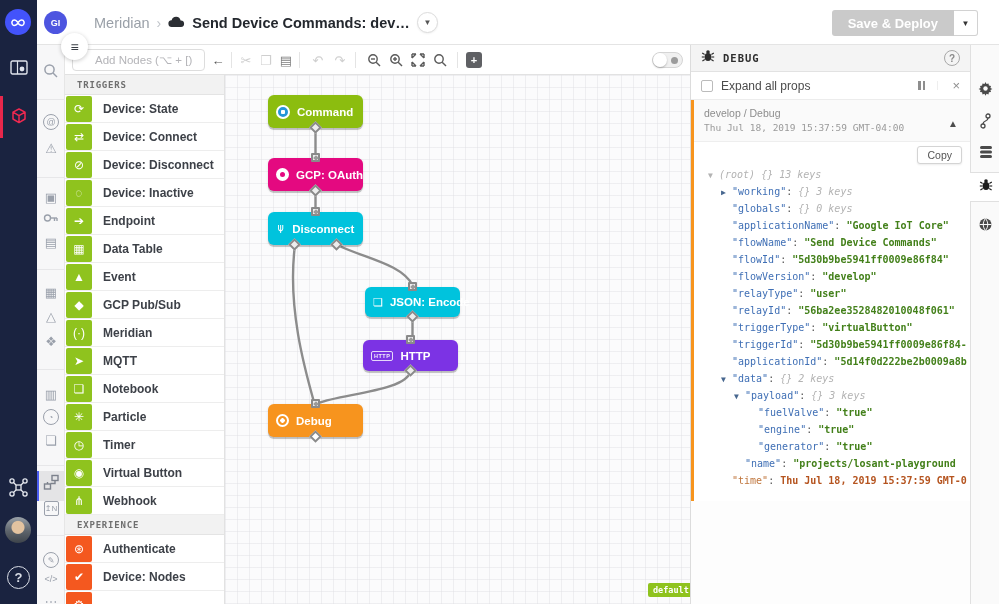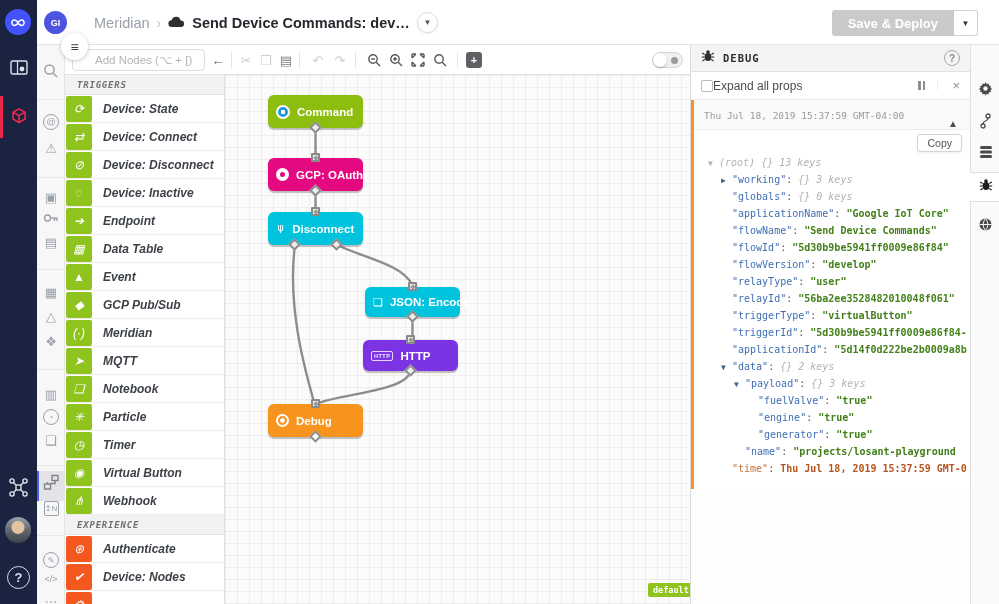--- a/index.html
+++ b/index.html
@@ -78,21 +78,21 @@
     font-weight:bold; display:flex; align-items:center; justify-content:center; }
   .dbg-toggle { position:absolute; right:7px; top:7px; width:31px; height:16px; background:#f0f0f0;
     border:1px solid #d5d5d5; border-radius:8px; }
   .dbg-toggle .knob { position:absolute; left:0px; top:0px; width:14px; height:14px; border-radius:50%;
     background:#fff; box-shadow:0 1px 2px rgba(0,0,0,0.25); }
   .dbg-toggle .dot { position:absolute; right:4px; top:4px; width:7px; height:7px; border-radius:50%;
     background:#9b9b9b; }
 
   
   .palette { position:absolute; left:65px; top:75px; width:160px; height:529px; background:#a21caf;
-    border-right:1px solid #e2e2e2; overflow:hidden; z-index:5;font-style:italic; }
+    border-right:1px solid #e2e2e2; overflow:hidden; z-index:5; }
   .p-head { height:20px; background:#f2f2f2; border-bottom:1px solid #e4e4e4; color:#6f6f6f;
     font-family:"DejaVu Sans Mono", monospace; font-size:9px; font-weight:bold; letter-spacing:0.8px;
     display:flex; align-items:center; padding:0 12px; }
   .p-row { height:28px; display:flex; align-items:center; border-bottom:1px solid #ededed; background:#fff; }
   .p-ic { width:26px; height:26px; margin:1px; border-radius:2px; color:#fff; font-size:12px;
     display:flex; align-items:center; justify-content:center; flex:none; }
   .p-label { margin-left:10px; font-size:12px; font-weight:bold; color:#3d4148; white-space:nowrap; }
 
   
   .canvas { position:absolute; left:225px; top:75px; width:465px; height:529px;
@@ -136,21 +136,21 @@
     border-left:1px solid #dcdcdc; z-index:15; }
   .dp-head { height:27px; background:#f4f4f4; border-bottom:1px solid #e2e2e2; display:flex;
     align-items:center; padding:0 10px; gap:8px; }
   .dp-title { font-family:"DejaVu Sans Mono", monospace; font-size:10.5px; font-weight:bold;
     letter-spacing:1px; color:#2e2e2e; flex:1; }
   .dp-help { width:16px; height:16px; border:1.3px solid #a8a8a8; border-radius:50%; color:#8a8a8a;
     font-size:10px; font-weight:bold; display:flex; align-items:center; justify-content:center; }
   .dp-row2 { height:28px; background:#fff; border-bottom:1px solid #ececec; display:flex;
     align-items:center; padding:0 10px; }
   .dp-check { width:12px; height:12px; border:1px solid #bbb; border-radius:2px; background:#fff; }
-  .dp-expand { margin-left:0; font-size:12px; color:#4c4c4c; flex:1; }
+  .dp-expand { margin-left:8px; font-size:12px; color:#4c4c4c; flex:1; }
   .dp-pause { display:flex; gap:2px; margin-right:14px; padding-right:12px; border-right:1px solid #eee; }
   .dp-pause i { width:2.5px; height:9px; background:#8e8e8e; }
   .dp-close { color:#8e8e8e; font-size:13px; line-height:1; }
   .dp-entry { border-left:3px solid #f7941e; background:#fff; }
   .dpe-head { background:#fafafa; border-bottom:1px solid #eee; padding:7px 10px 8px; position:relative; }
   .dpe-src { font-size:10.5px; color:#8d8d8d; }
   .dpe-title { font-size:12.5px; font-weight:bold; color:#333; margin-top:2px; }
   .dpe-time { font-size:9.5px; color:#9a9a9a; margin-top:3px; font-family:"DejaVu Sans Mono", monospace; }
   .dpe-collapse { position:absolute; right:12px; top:18px; color:#4c4c4c; font-size:10px; }
   .dpe-body { position:relative; padding:10px 0 12px; }
@@ -540,20 +540,21 @@
       <span class="dp-check"></span>
       <span class="dp-expand">Expand all props</span>
       <span class="dp-pause">
           <i></i>
           <i></i>
         </span>
       <span class="dp-close">×</span>
     </div>
     <div class="dp-entry">
       <div class="dpe-head">
+        <div class="dpe-src">develop / Debug</div>
         <div class="dpe-time">Thu Jul 18, 2019 15:37:59 GMT-04:00</div>
         <span class="dpe-collapse">▲</span>
       </div>
       <div class="dpe-body">
         <button class="copy-btn">Copy</button>
         <div class="tree" id="json-tree">
             <div class="t-line" style="padding-left: 14px;"><span class="t-arrow" style="color: rgb(179, 179, 179);">▼</span><span class="t-meta">(root) {} 13 keys</span></div>
             <div class="t-line" style="padding-left: 27px;"><span class="t-arrow">▶</span><span class="t-key">"working"</span><span class="t-colon">: </span><span class="t-meta">{} 3 keys</span></div>
             <div class="t-line" style="padding-left: 27px;"><span class="t-arrow"></span><span class="t-key">"globals"</span><span class="t-colon">: </span><span class="t-meta">{} 0 keys</span></div>
             <div class="t-line" style="padding-left: 27px;"><span class="t-arrow"></span><span class="t-key">"applicationName"</span><span class="t-colon">: </span><span class="t-val">"Google IoT Core"</span></div>

